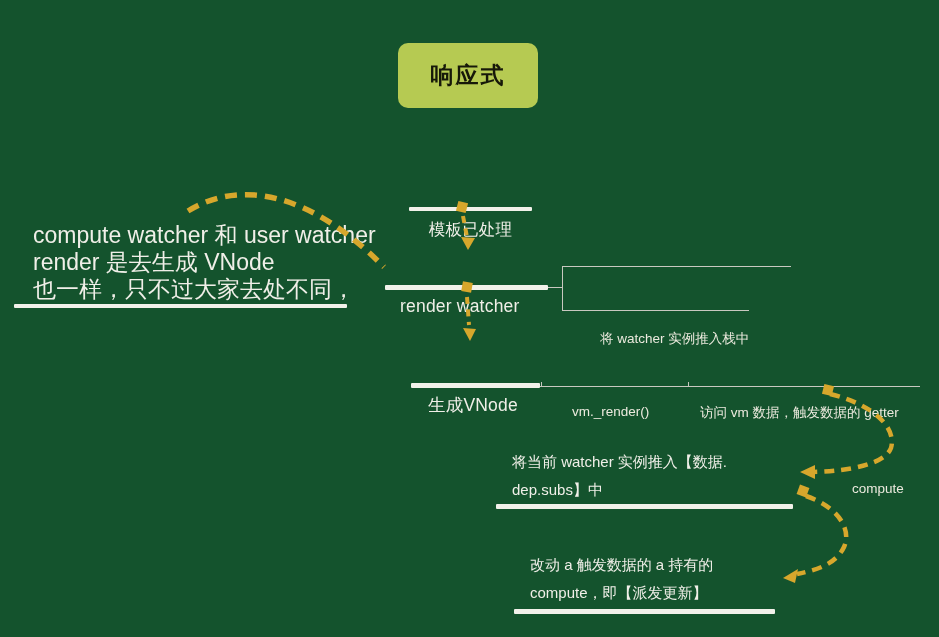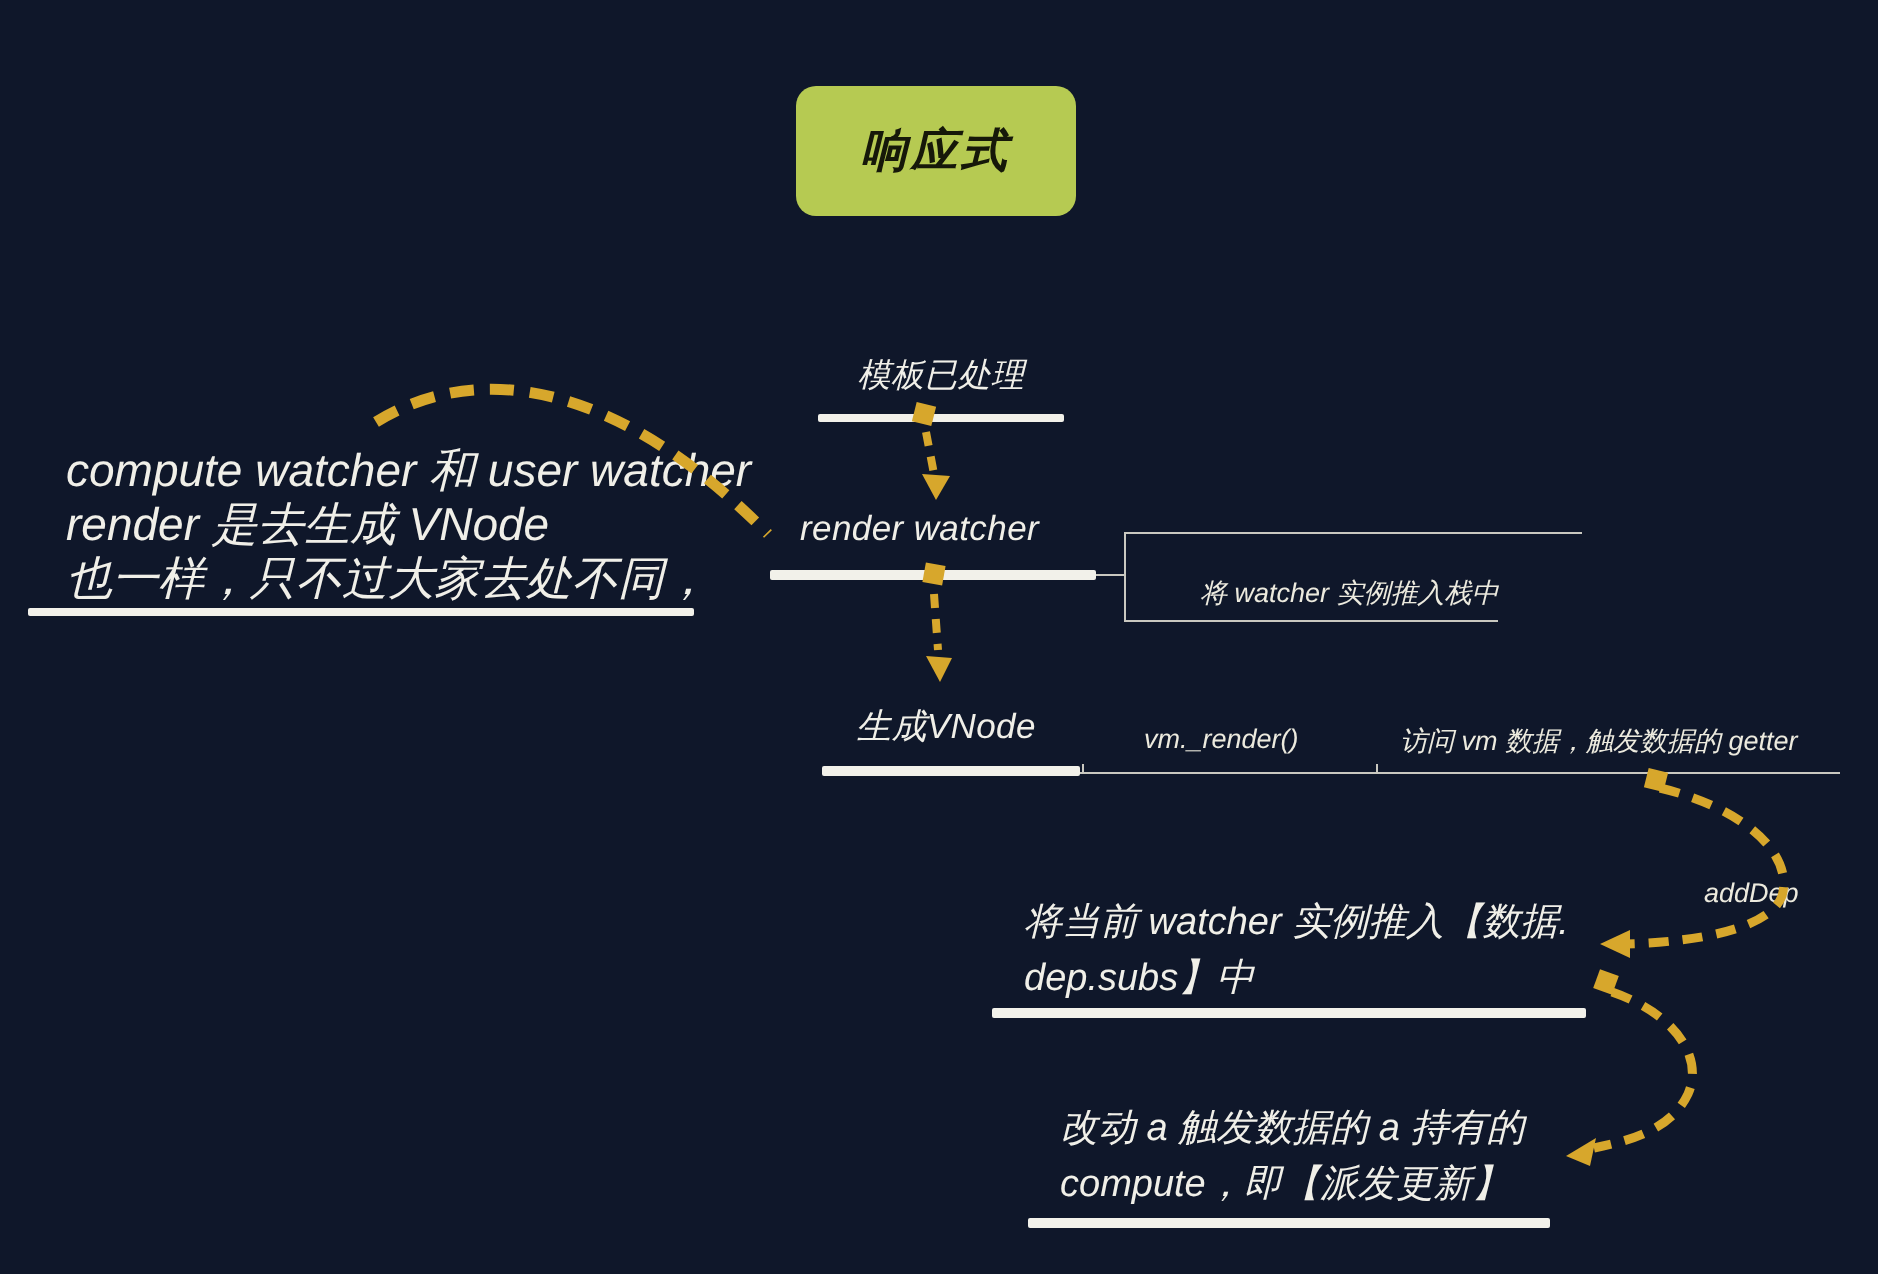--- a/index.html
+++ b/index.html
@@ -1,35 +1,34 @@
 <!DOCTYPE html>
 <html><head>
 <meta charset="utf-8">
 <style>
   html,body{margin:0;padding:0;background:#0b0d05;}
   #canvas{
     position:relative;width:939px;height:637px;overflow:hidden;
-    background:#0f172a;
+    background:#14532d;
     font-family:"Liberation Sans","DejaVu Sans",sans-serif;
     color:#f0efe8;
-    font-style:italic;
   }
-  .topic{position:absolute;white-space:nowrap;color:#f0efe8;}
+  .topic{position:absolute;white-space:nowrap;color:#f0efe8;margin-top:42px;}
   .main-t{font-size:17.5px;letter-spacing:.2px;}
   .small-t{font-size:13.5px;color:#eceade;}
   .uline{position:absolute;background:#f2f1ea;border-radius:1px;}
   .thin{position:absolute;background:#c9c8c0;}
   .root-box{
     position:absolute;left:398px;top:43px;width:140px;height:65px;
     background:#b6ca52;border-radius:10px;
     display:flex;align-items:center;justify-content:center;
     font-size:23px;font-weight:bold;color:#161809;letter-spacing:2px;
   }
   .note{position:absolute;left:33px;top:222px;font-size:23px;line-height:27px;white-space:nowrap;}
-  .two-line{position:absolute;font-size:19px;line-height:27.5px;white-space:nowrap;}
+  .two-line{position:absolute;font-size:15px;line-height:27.5px;white-space:nowrap;}
   svg.overlay{position:absolute;left:0;top:0;pointer-events:none;}
 </style>
 </head>
 <body>
 
 <div id="canvas">
 
   <div class="root-box">
     <span>响应式</span>
   </div>
@@ -71,21 +70,21 @@
 
   <div class="topic small-t" style="left:572px;top:362px;">
     <span>vm._render()</span>
   </div>
 
   <div class="topic small-t" style="left:700px;top:362px;">
     <span>访问 vm 数据，触发数据的 getter</span>
   </div>
 
   <div class="topic small-t" style="left:852px;top:439px;">
-    <span>addDep</span>
+    <span>compute</span>
   </div>
 
   <div class="two-line" style="left:512px;top:448px;">
     <div>将当前 watcher 实例推入【数据.</div>
     <div>dep.subs】中</div>
   </div>
   <div class="uline" style="left:496px;top:504px;width:297px;height:5px;"></div>
 
   <div class="two-line" style="left:530px;top:551px;">
     <div>改动 a 触发数据的 a 持有的</div>

